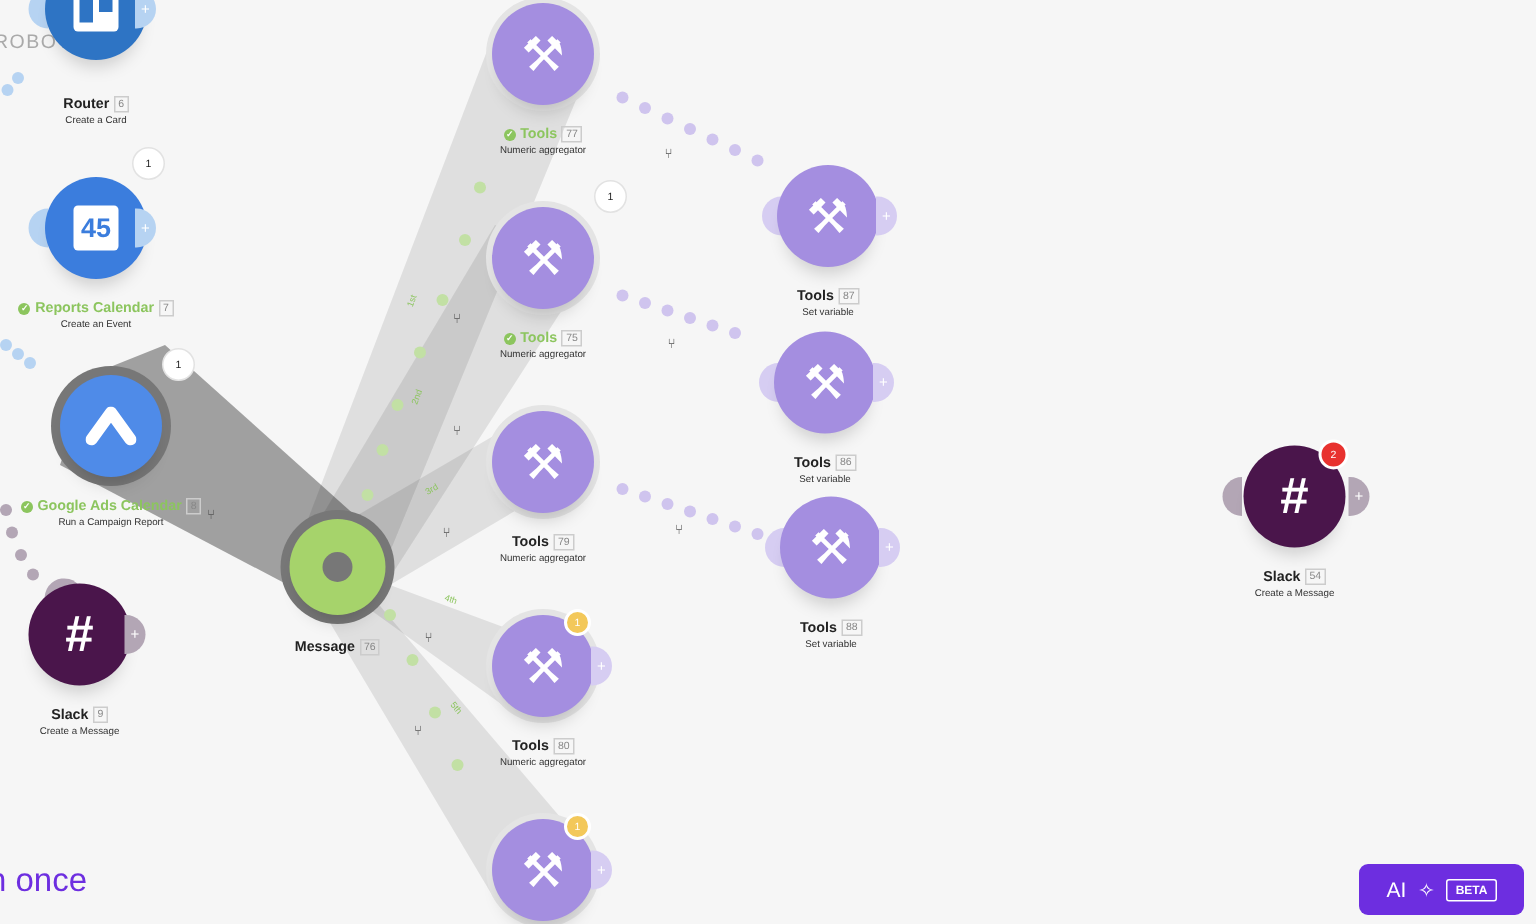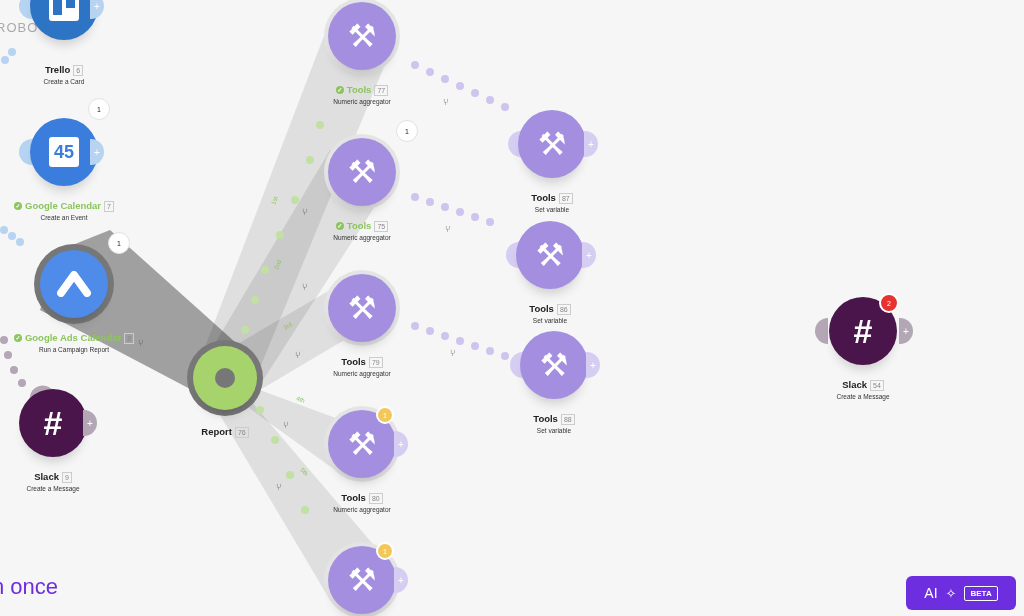--- a/index.html
+++ b/index.html
@@ -112,34 +112,34 @@
   <div class="node" style="left:64px;top:6px;">
     <div class="half" style="left:-45px;top:-13px;background:#b6d3f2"></div>
     <div class="circle" style="left:-34px;top:-34px;width:68px;height:68px;background:#2e74c4">
       <div style="width:30px;height:30px;background:#fff;position:relative;border-radius:3px;">
           <div style="position:absolute;left:4px;top:4px;width:9px;height:20px;background:#2e74c4"></div>
           <div style="position:absolute;left:17px;top:4px;width:9px;height:13px;background:#2e74c4"></div>
         </div>
     </div>
     <div class="plus" style="left:26px;top:-13px;background:#b6d3f2">+</div>
     <div class="label" style="top:58px;">
-      <div class="title"><span>Trello</span><span class="num">6</span></div>
+      <div class="title"><span>Router</span><span class="num">6</span></div>
       <div class="sub">Create a Card</div>
     </div>
   </div>
 
   <div class="node" style="left:64px;top:152px;">
     <div class="half" style="left:-45px;top:-13px;background:#b6d3f2"></div>
     <div class="circle" style="left:-34px;top:-34px;width:68px;height:68px;background:#3b7ddd">
       <div style="width:30px;height:30px;background:#fff;border-radius:3px;color:#3b7ddd;font-size:18px;font-weight:bold;display:flex;align-items:center;justify-content:center;">45</div>
     </div>
     <div class="plus" style="left:26px;top:-13px;background:#b6d3f2">+</div>
     <div class="bubble" style="left:24px;top:-54px;width:20px;height:20px;">1</div>
     <div class="label" style="top:48px;">
-      <div class="title ok"><span class="check">✓</span><span>Google Calendar</span><span class="num">7</span></div>
+      <div class="title ok"><span class="check">✓</span><span>Reports Calendar</span><span class="num">7</span></div>
       <div class="sub">Create an Event</div>
     </div>
   </div>
 
   <div class="node" style="left:74px;top:284px;">
     <div class="circle" style="left:-40px;top:-40px;width:80px;height:80px;background:#777;box-shadow:none"></div>
     <div class="circle" style="left:-34px;top:-34px;width:68px;height:68px;background:#4f8be8">
       <svg width="34" height="26" viewBox="0 0 34 26">
           <path d="M4 22 L17 4 L30 22" stroke="#fff" stroke-width="8" fill="none" stroke-linecap="round" stroke-linejoin="round"></path>
         </svg>
@@ -162,21 +162,21 @@
       <div class="sub">Create a Message</div>
     </div>
   </div>
 
   <div class="node" style="left:225px;top:378px;">
     <div class="circle" style="left:-38px;top:-38px;width:76px;height:76px;background:#777;box-shadow:none"></div>
     <div class="circle" style="left:-32px;top:-32px;width:64px;height:64px;background:#a6d36b">
       <div style="width:20px;height:20px;border-radius:50%;background:#777;"></div>
     </div>
     <div class="label" style="top:48px;">
-      <div class="title"><span>Report</span><span class="num">76</span></div>
+      <div class="title"><span>Message</span><span class="num">76</span></div>
     </div>
   </div>
 
   <div class="node" style="left:362px;top:36px;">
     <div class="ring" style="left:-38px;top:-38px;width:76px;height:76px;"></div>
     <div class="circle" style="left:-34px;top:-34px;width:68px;height:68px;background:#a48ee0">
         <span style="color:#fff;font-size:32px;">⚒</span>
       </div>
     <div class="label" style="top:48px;">
       <div class="title ok"><span class="check">✓</span><span>Tools</span><span class="num">77</span></div>

